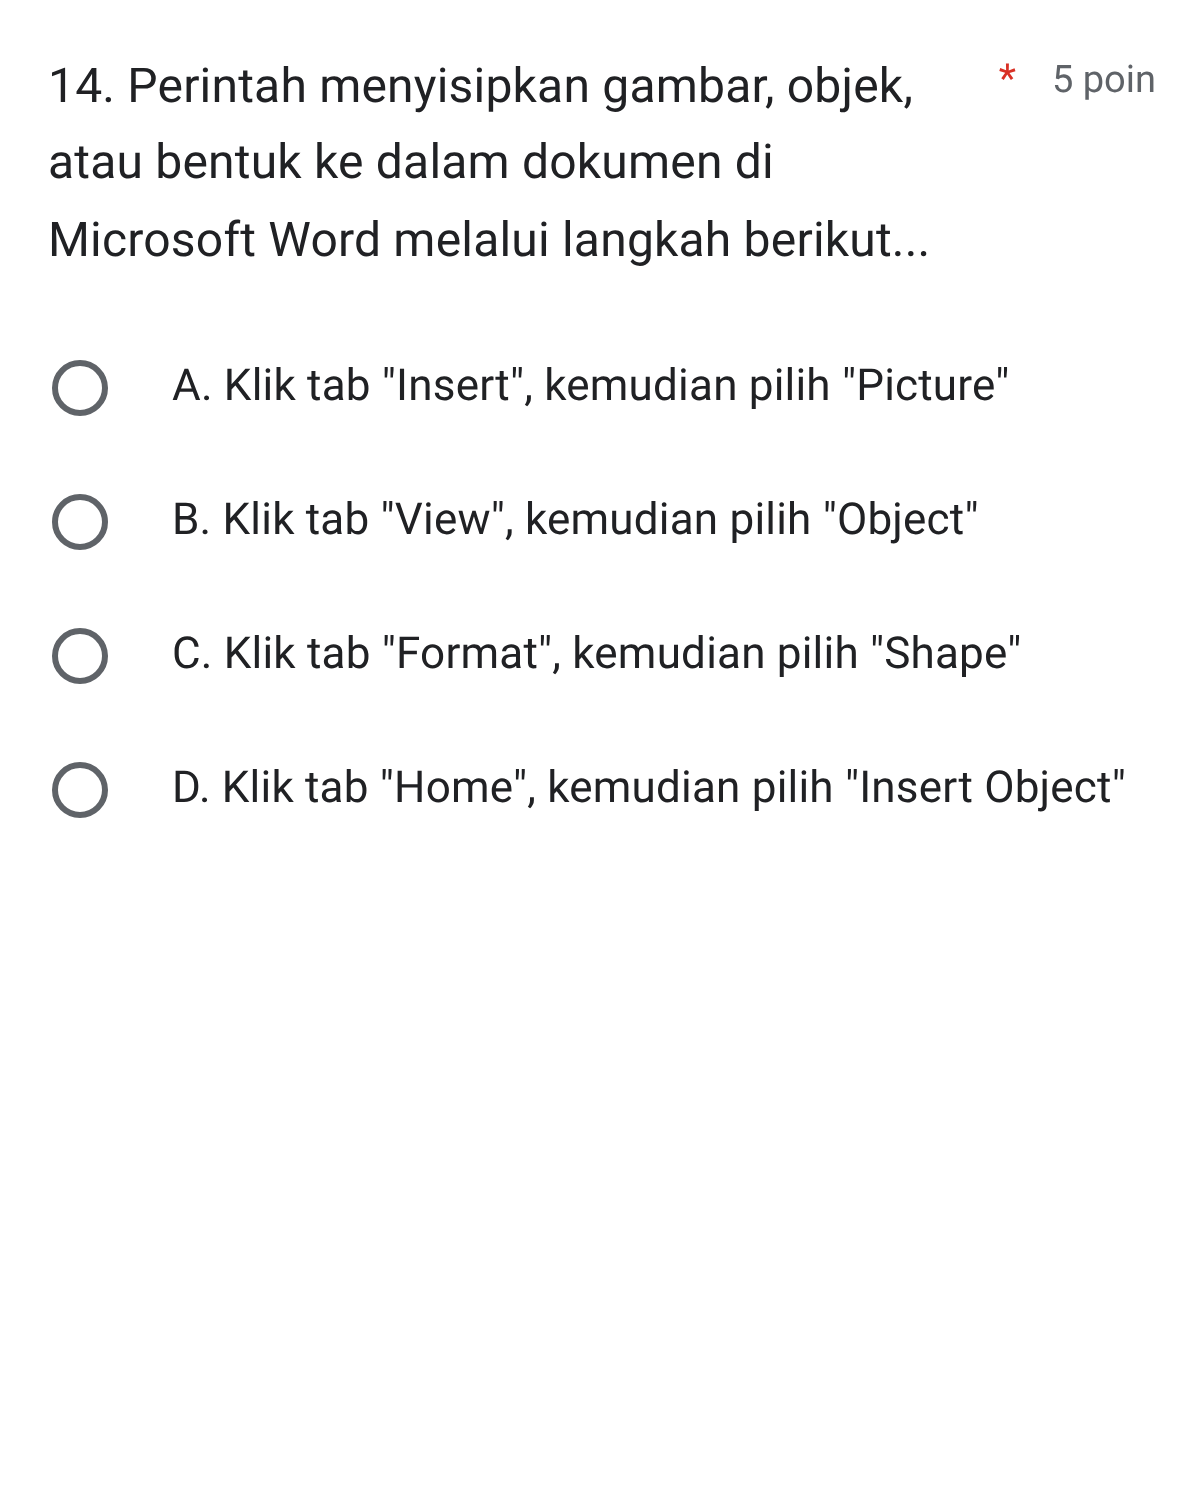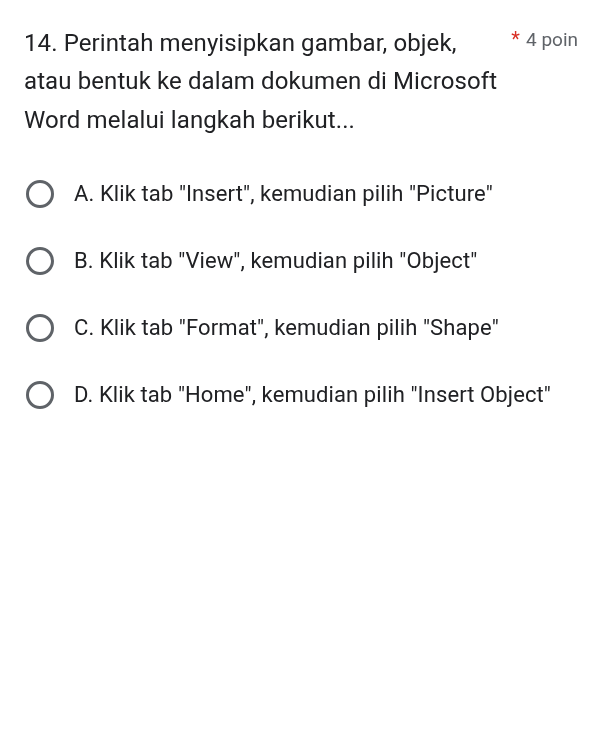--- a/index.html
+++ b/index.html
@@ -1,18 +1,19 @@
 <!DOCTYPE html>
 <html><head>
   <meta charset="utf-8">
   <style>
     * {
       margin: 0;
       padding: 0;
       box-sizing: border-box;
+      gap: 12px;
     }
     body {
       font-family: Roboto, 'Segoe UI', Arial, sans-serif;
       background: #fff;
       width: 602px;
       height: 756px;
       padding: 24px 24px 24px 24px;
       color: #202124;
     }
     .question-header {
@@ -69,21 +70,21 @@
       letter-spacing: 0.1px;
     }
   </style>
 </head>
 <body>
 
 <div class="question-header">
   <div class="question-text">14.  Perintah menyisipkan gambar, objek, atau bentuk ke dalam dokumen di Microsoft Word melalui langkah berikut...</div>
   <div class="points-wrapper">
     <span class="required-asterisk">*</span>
-    <span class="points-text">4 poin</span>
+    <span class="points-text">5 poin</span>
   </div>
 </div>
 
 <div class="options-container">
 
   <div class="option-row">
     <div class="radio-circle"></div>
     <div class="option-label">A. Klik tab "Insert", kemudian pilih "Picture"</div>
   </div>
 

